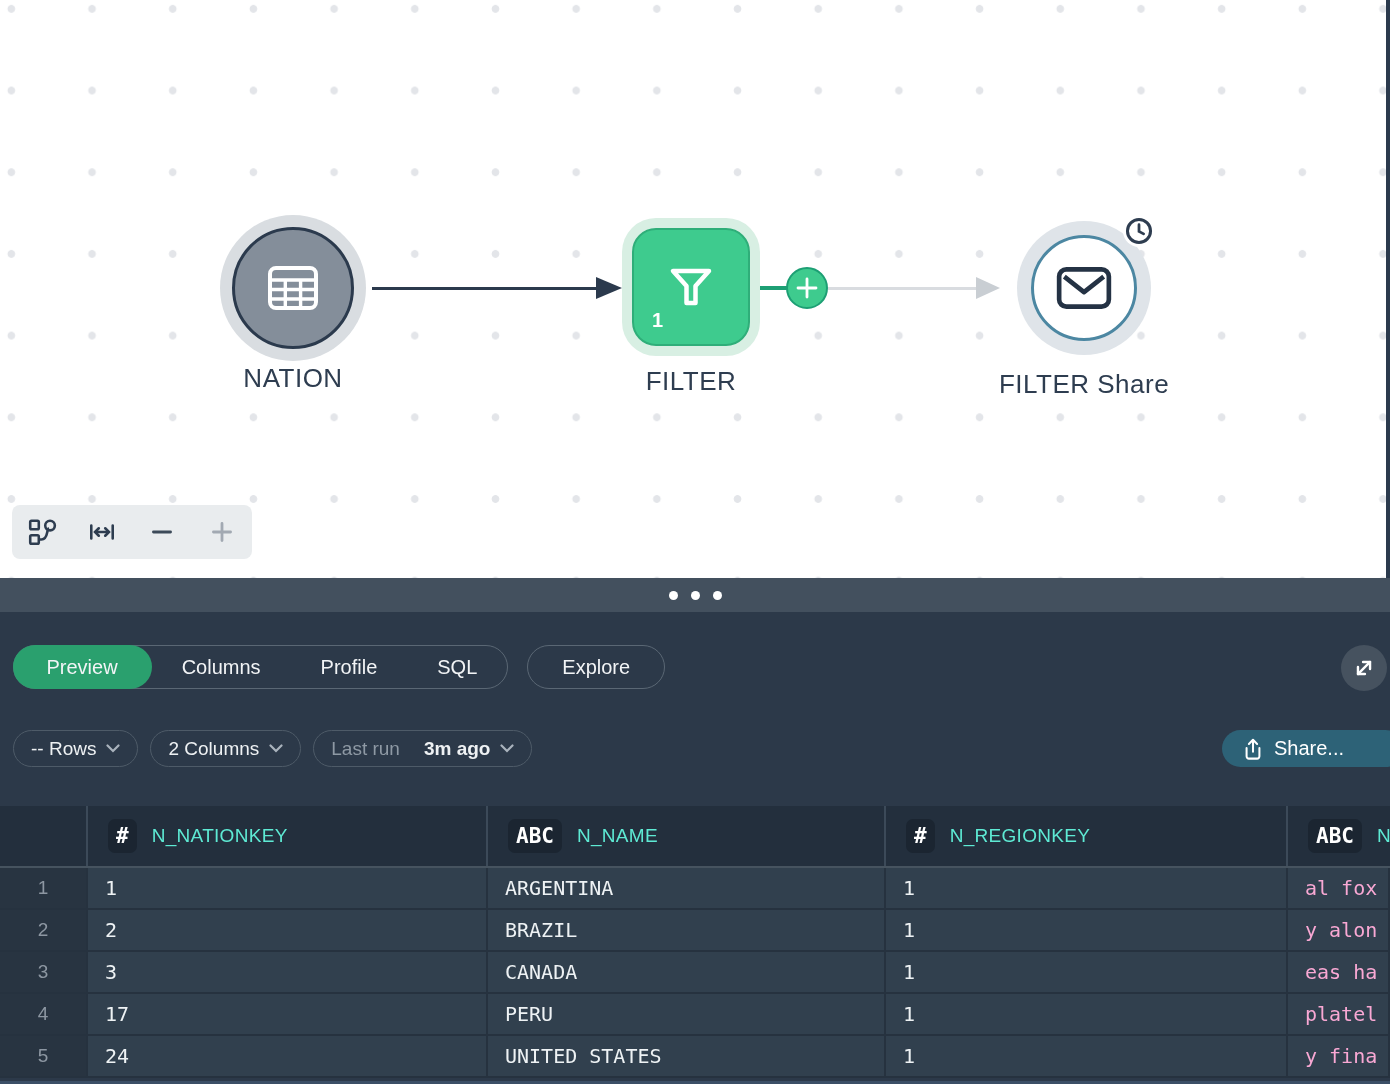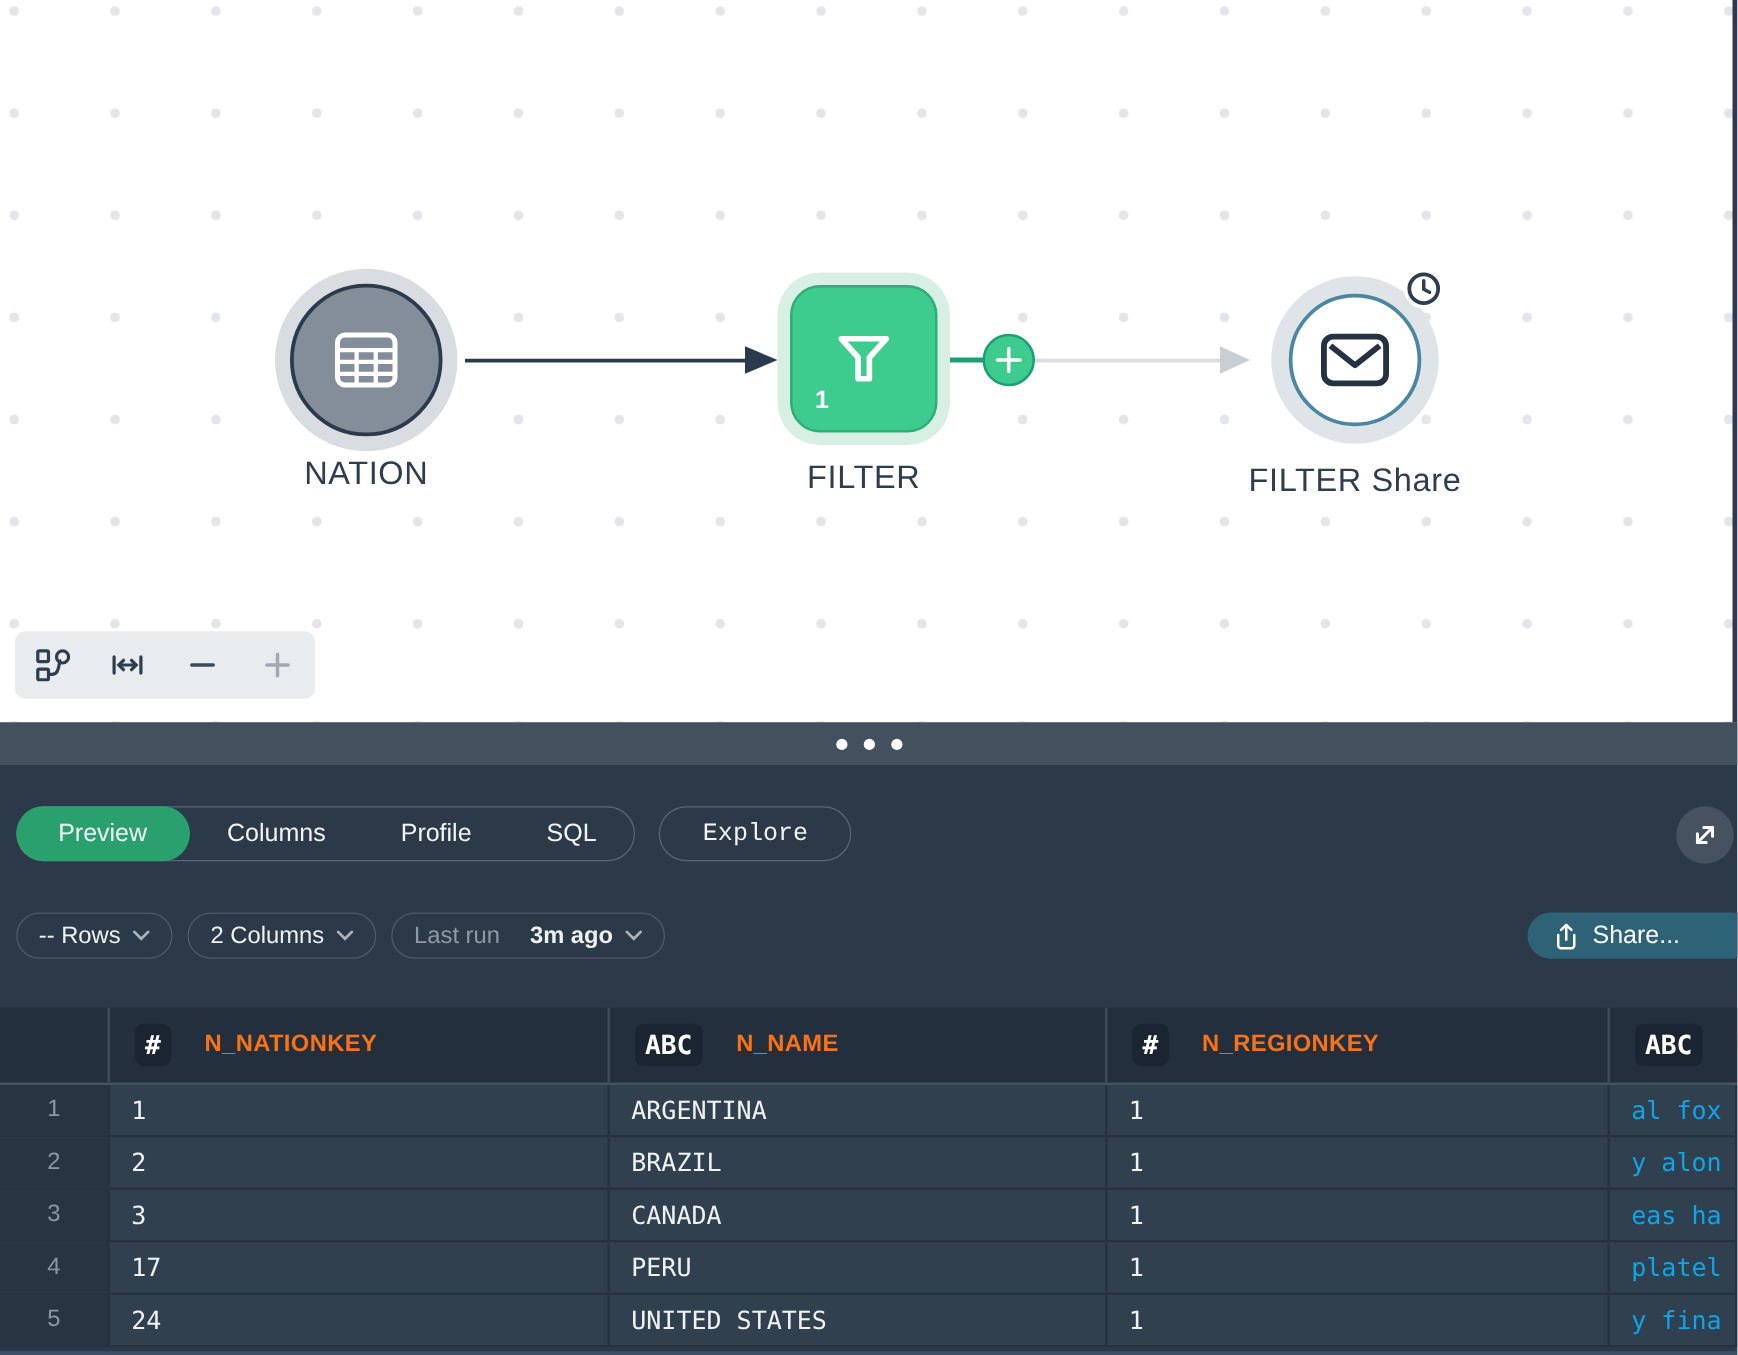--- a/index.html
+++ b/index.html
@@ -59,21 +59,21 @@
     display:flex; align-items:center; justify-content:center; gap:13px; cursor:row-resize; }
   .handle-dot { width:9px; height:9px; border-radius:50%; background:#fff; }
 
   .tabs-row { position:absolute; top:67px; left:13px; display:flex; align-items:center; }
   .tab-group { display:flex; align-items:center; height:44px; border:1.5px solid #5a6774;
     border-radius:23px; }
   .tab { height:44px; display:flex; align-items:center; padding:0 30px; color:#f2f4f6;
     font-size:20px; font-weight:500; cursor:pointer; border-radius:23px; }
   .tab.active { background:#2aa06e; margin:-1.5px 0 -1.5px -1.5px; padding:0 34px; font-weight:400; }
   .explore-btn { height:44px; margin-left:19px; display:flex; align-items:center; padding:3px 34px;
-    border:1.5px solid #5a6774; border-radius:23px; color:#f2f4f6; font-size:20px; font-weight:500; cursor:pointer;font-family:Liberation Mono, monospace; }
+    border:1.5px solid #5a6774; border-radius:23px; color:#f2f4f6; font-size:20px; font-weight:500; cursor:pointer; }
   .expand-btn { position:absolute; top:67px; left:1341px; width:46px; height:46px; border-radius:50%;
     background:#46525f; display:flex; align-items:center; justify-content:center; cursor:pointer; }
 
   .filters-row { position:absolute; top:152px; left:13px; display:flex; gap:12px; }
   .pill { height:37px; border:1.5px solid #4e5b68; border-radius:19px; display:flex; align-items:center;
     gap:10px; padding:12px 17px; color:#eef1f3; font-size:19px; font-weight:500; cursor:pointer; white-space:nowrap; }
   .pill .muted { color:#8e99a4; font-weight:400; }
   .pill .strong { font-weight:700;margin-left:14px; }
   .share-btn { position:absolute; top:152px; left:1222px; width:182px; height:37px; border-radius:19px;
     background:#2d6277; color:#fff; display:flex; align-items:center; gap:10px; padding:0 20px;
@@ -82,30 +82,30 @@
   
   .grid { position:absolute; top:228px; left:0; width:1390px; height:278px; overflow:hidden;
     font-family:"DejaVu Sans Mono", monospace; }
   .g-row { display:flex; width:1390px; }
   .g-head { height:62px; background:#232f3d; border-bottom:2px solid #46535f; }
   .hc { display:flex; align-items:center; padding-left:20px; border-right:2px solid #3c4a59;
     font-family:"Liberation Sans", sans-serif; }
   .hc:last-child { border-right:none; }
   .type-badge { background:#1b2531; color:#fff; border-radius:7px; padding:5px 8px;
     font-family:"DejaVu Sans Mono", monospace; font-weight:700; font-size:21px; margin-right:15px; }
-  .col-name { color:#f97316; font-weight:700; font-size:19px; letter-spacing:.3px;margin-left:12px; }
+  .col-name { color:#5eead4; font-weight:400; font-size:19px; letter-spacing:.3px; }
   .g-body-row { height:42px; background:#31404e; border-bottom:2px solid #26323f; }
   .gut { width:88px; flex:none; background:#283441; display:flex; align-items:center; justify-content:center;
     color:#8d97a2; font-size:19px; font-family:"Liberation Sans", sans-serif; border-right:2px solid #26323f; }
   .gut-h { width:88px; flex:none; border-right:2px solid #3c4a59; }
   .c0 { width:400px; flex:none; } .c1 { width:398px; flex:none; } .c2 { width:402px; flex:none; }
   .c3 { flex:1; min-width:0; }
   .cell { display:flex; align-items:center; padding-left:17px; color:#eef2f4; font-size:20px;
     border-right:2px solid #26323f; overflow:hidden; white-space:nowrap; }
-  .cell.cyan { color:#0ea5e9; }
+  .cell.cyan { color:#f9a8d4; }
   .bottom-strip { position:absolute; left:0; bottom:0; width:1390px; height:3px; background:#3b4f66; }
 
   svg { display:block; }
 </style>
 </head>
 <body>
 
 <div class="stage">
 
   <div class="canvas">

